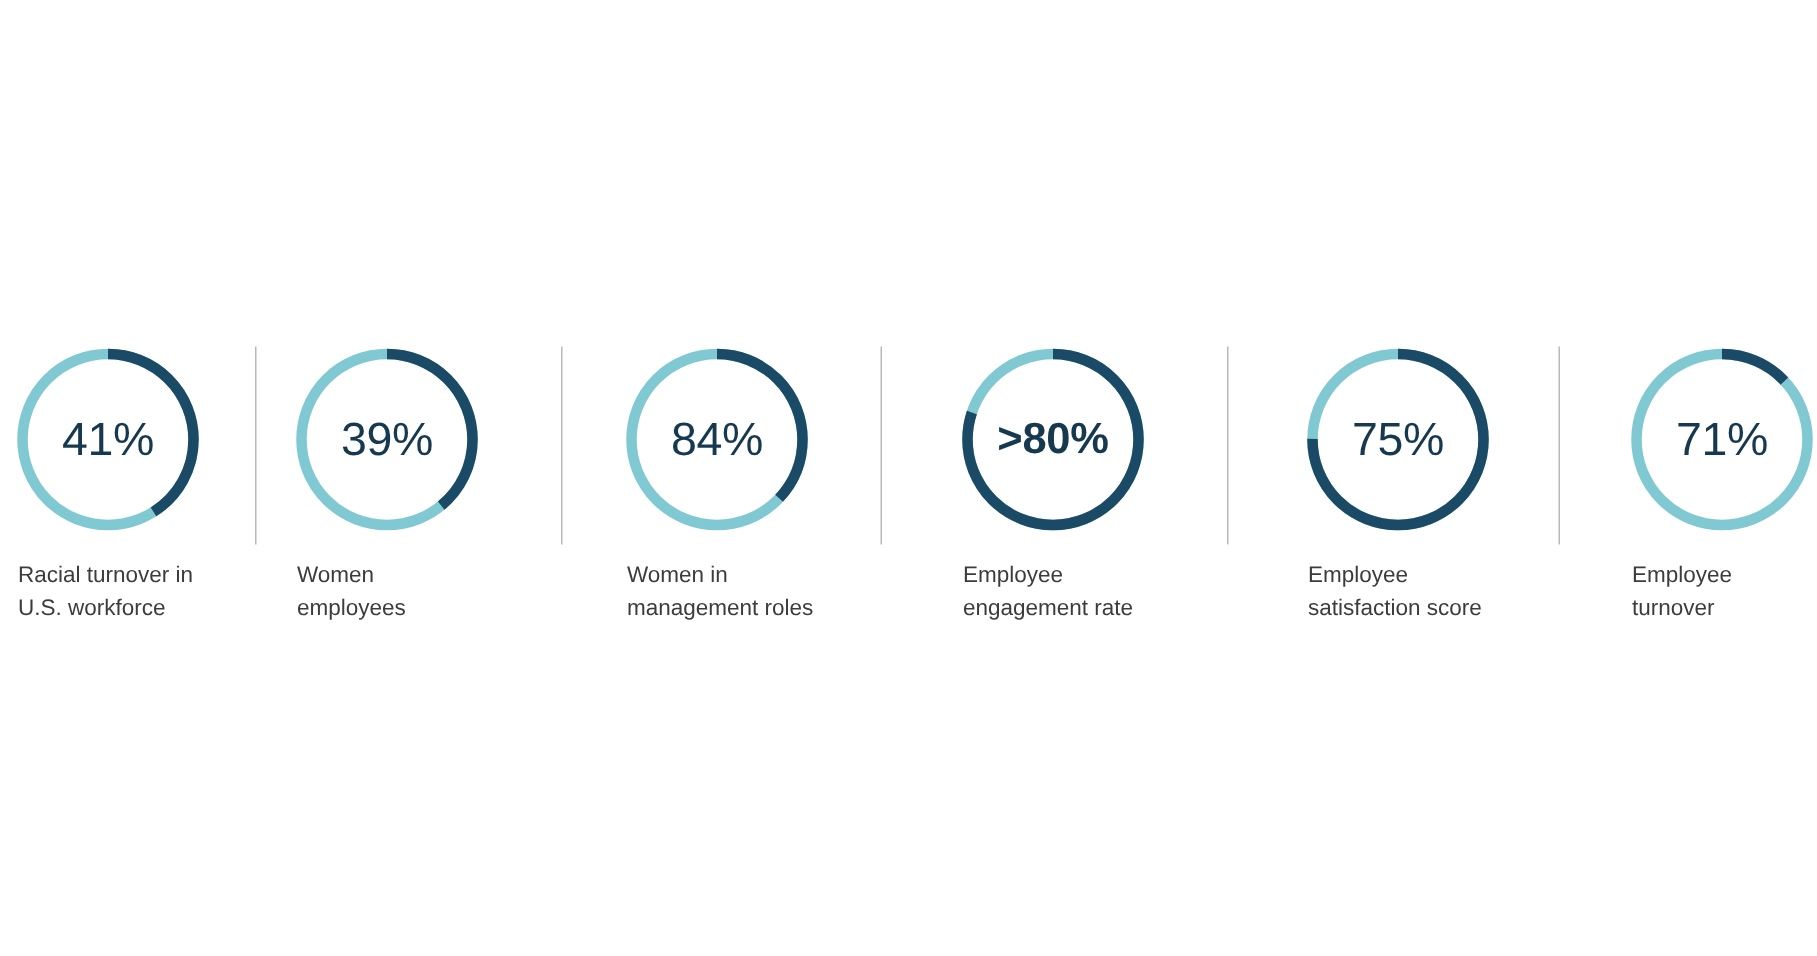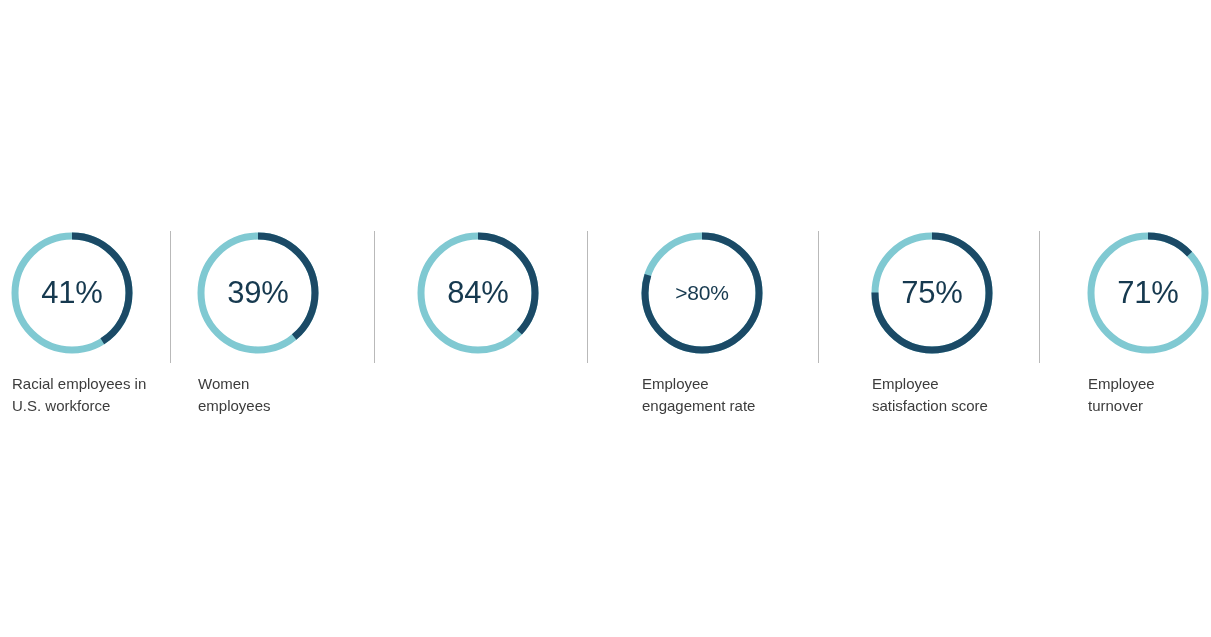--- a/index.html
+++ b/index.html
@@ -62,21 +62,22 @@
     align-items: center;
     justify-content: center;
     font-size: 31px;
     letter-spacing: -0.2px;
     color: #16394f;
     font-family: "Liberation Sans", sans-serif;
     white-space: nowrap;
   }
 
   .donut-label.compact {
-    font-size: 21px;
+    font-size: 29px;
+    font-weight: bold;
   }
 
   .stat-caption {
     margin-top: 15px;
     font-size: 15px;
     line-height: 22px;
     color: #3c3c3c;
     font-family: "Liberation Sans", sans-serif;
     white-space: pre-line;
   }
@@ -94,21 +95,21 @@
 
 <div id="stat-board">
     <div class="stat-item" style="left: 10px;">
       <div class="donut-wrap">
         <svg class="donut-svg" viewBox="0 0 124 130">
           <circle class="donut-track" cx="62" cy="65" r="57" stroke="#80c9d2" stroke-width="7"></circle>
           <circle class="donut-value" cx="62" cy="65" r="57" stroke="#1b4a66" stroke-width="7" stroke-dasharray="146.84 211.30" transform="rotate(-90 62 65)"></circle>
         </svg>
         <div class="donut-label">41%</div>
       </div>
-      <div class="stat-caption" style="margin-left: 2px;">Racial employees in
+      <div class="stat-caption" style="margin-left: 2px;">Racial turnover in
 U.S. workforce</div>
     </div>
     <div class="stat-item" style="left: 196px;">
       <div class="donut-wrap">
         <svg class="donut-svg" viewBox="0 0 124 130">
           <circle class="donut-track" cx="62" cy="65" r="57" stroke="#80c9d2" stroke-width="7"></circle>
           <circle class="donut-value" cx="62" cy="65" r="57" stroke="#1b4a66" stroke-width="7" stroke-dasharray="139.68 218.47" transform="rotate(-90 62 65)"></circle>
         </svg>
         <div class="donut-label">39%</div>
       </div>
@@ -116,20 +117,22 @@
 employees</div>
     </div>
     <div class="stat-item" style="left: 416px;">
       <div class="donut-wrap">
         <svg class="donut-svg" viewBox="0 0 124 130">
           <circle class="donut-track" cx="62" cy="65" r="57" stroke="#80c9d2" stroke-width="7"></circle>
           <circle class="donut-value" cx="62" cy="65" r="57" stroke="#1b4a66" stroke-width="7" stroke-dasharray="132.51 225.63" transform="rotate(-90 62 65)"></circle>
         </svg>
         <div class="donut-label">84%</div>
       </div>
+      <div class="stat-caption" style="margin-left: 2px;">Women in
+management roles</div>
     </div>
     <div class="stat-item" style="left: 640px;">
       <div class="donut-wrap">
         <svg class="donut-svg" viewBox="0 0 124 130">
           <circle class="donut-track" cx="62" cy="65" r="57" stroke="#80c9d2" stroke-width="7"></circle>
           <circle class="donut-value" cx="62" cy="65" r="57" stroke="#1b4a66" stroke-width="7" stroke-dasharray="286.51 71.63" transform="rotate(-90 62 65)"></circle>
         </svg>
         <div class="donut-label compact">&gt;80%</div>
       </div>
       <div class="stat-caption" style="margin-left: 2px;">Employee

